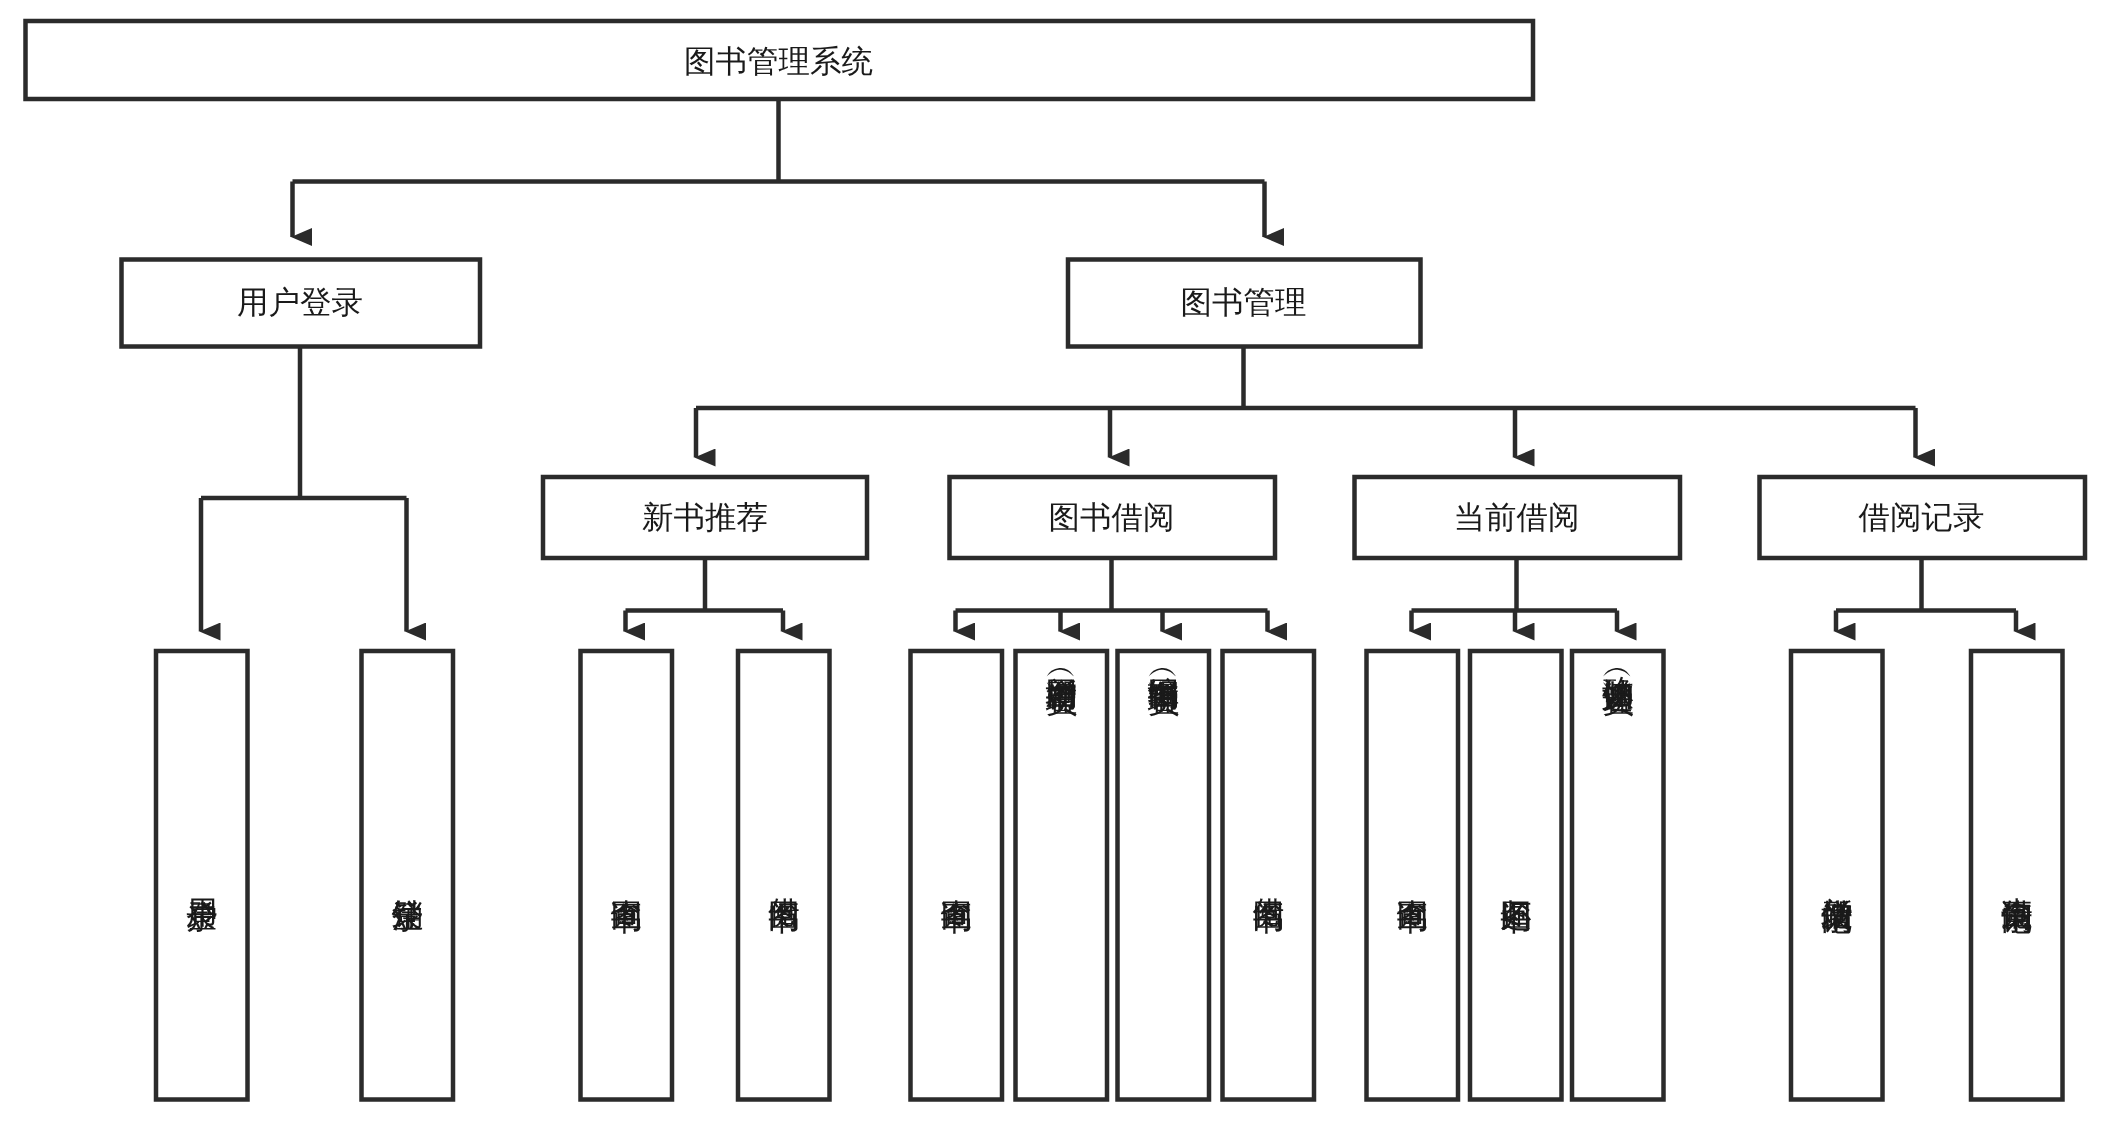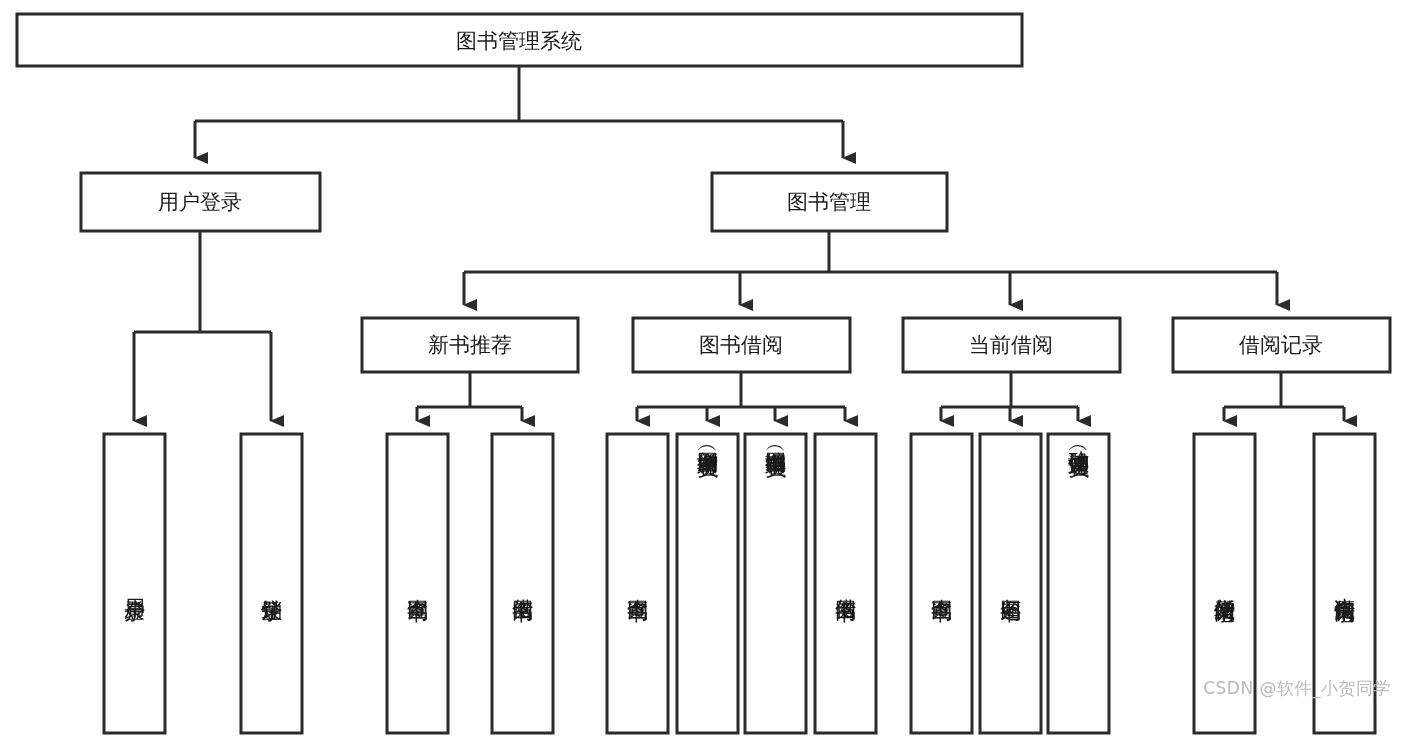--- a/index.html
+++ b/index.html
@@ -246,15 +246,14 @@
     <span class="node-label-v">确认归还（管理员）</span>
   </div>
 
   <div class="node-label-v-wrap" style="left:1194px; top:434px; width:61px; height:299px;">
     <span class="node-label-v">新增借阅记录</span>
   </div>
   <div class="node-label-v-wrap" style="left:1314px; top:434px; width:61px; height:299px;">
     <span class="node-label-v">查询借阅记录</span>
   </div>
 
-  <div class="watermark">CSDN @软件_小贺同学</div>
 
 </div>
 
 </body></html>

